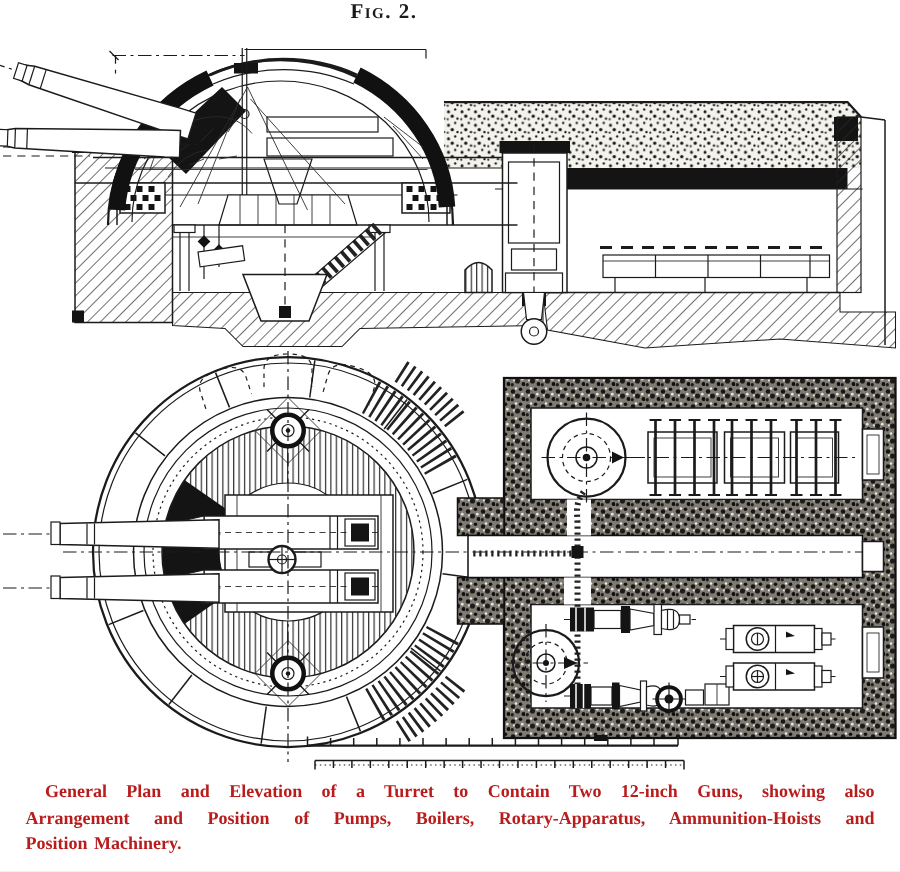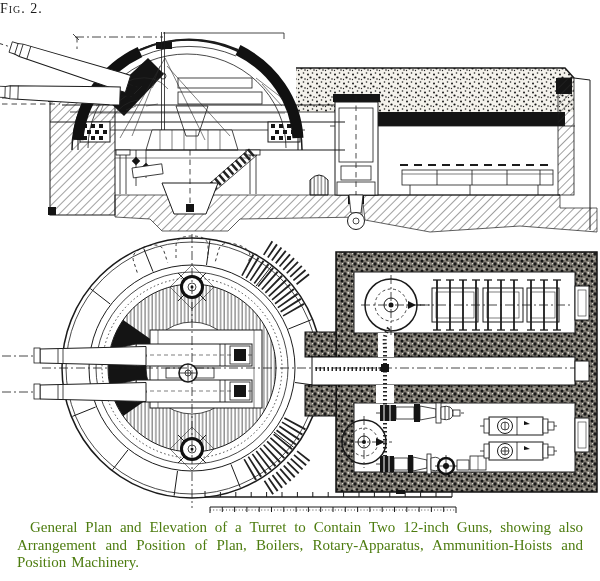--- a/index.html
+++ b/index.html
@@ -1,22 +1,22 @@
 <!DOCTYPE html>
 <html><head>
 <meta charset="utf-8">
 <style>
   html,body{margin:0;padding:0;background:#e8e8e8}
   .page{position:relative;width:600px;height:581px;background:#ffffff;overflow:hidden;
         font-family:"Liberation Serif","DejaVu Serif",serif;color:#1b1b1b}
-  .fig-title{position:absolute;top:1px;left:0;width:512px;text-align:left;
-             font-size:14px;font-weight:400;font-variant:small-caps;letter-spacing:1px}
+  .fig-title{position:absolute;top:1px;left:0;width:512px;text-align:center;
+             font-size:14px;font-weight:700;font-variant:small-caps;letter-spacing:1px}
   .engraving{position:absolute;top:18px;left:0}
   .caption{position:absolute;top:519px;left:0;right:0;padding:0 17px;
-           font-size:15px;line-height:17.6px;font-weight:400;word-spacing:1.4px;color:#4d7c0f}
+           font-size:12px;line-height:17.6px;font-weight:700;word-spacing:1.4px;color:#b91c1c}
   .cap-l1{text-indent:13px;text-align:justify;text-align-last:justify}
   .cap-l2{text-align:justify;text-align-last:justify}
   .cap-l3{text-align:left}
   
   .s1{stroke:#1b1b1b;stroke-width:1;fill:none}
   .s08{stroke:#1b1b1b;stroke-width:.8;fill:none}
   .s06{stroke:#2a2a2a;stroke-width:.6;fill:none}
   .s15{stroke:#1b1b1b;stroke-width:1.5;fill:none}
   .s2{stroke:#1b1b1b;stroke-width:2;fill:none}
   .w{fill:#ffffff;stroke:#1b1b1b;stroke-width:1}
@@ -560,17 +560,17 @@
           <line x1="431.4" y1="489" x2="431.4" y2="494"></line>
             <line x1="443.7" y1="489" x2="443.7" y2="494"></line>
           <line x1="456" y1="489" x2="456" y2="495"></line>
         </g>
       </g>
     </g>
   </svg>
 
   <div class="caption">
     <div class="cap-l1">General Plan and Elevation of a Turret to Contain Two 12-inch Guns, showing also</div>
-    <div class="cap-l2">Arrangement and Position of Plan, Boilers, Rotary-Apparatus, Ammunition-Hoists and</div>
+    <div class="cap-l2">Arrangement and Position of Pumps, Boilers, Rotary-Apparatus, Ammunition-Hoists and</div>
     <div class="cap-l3">Position Machinery.</div>
   </div>
 
 </div>
 
 </body></html>

